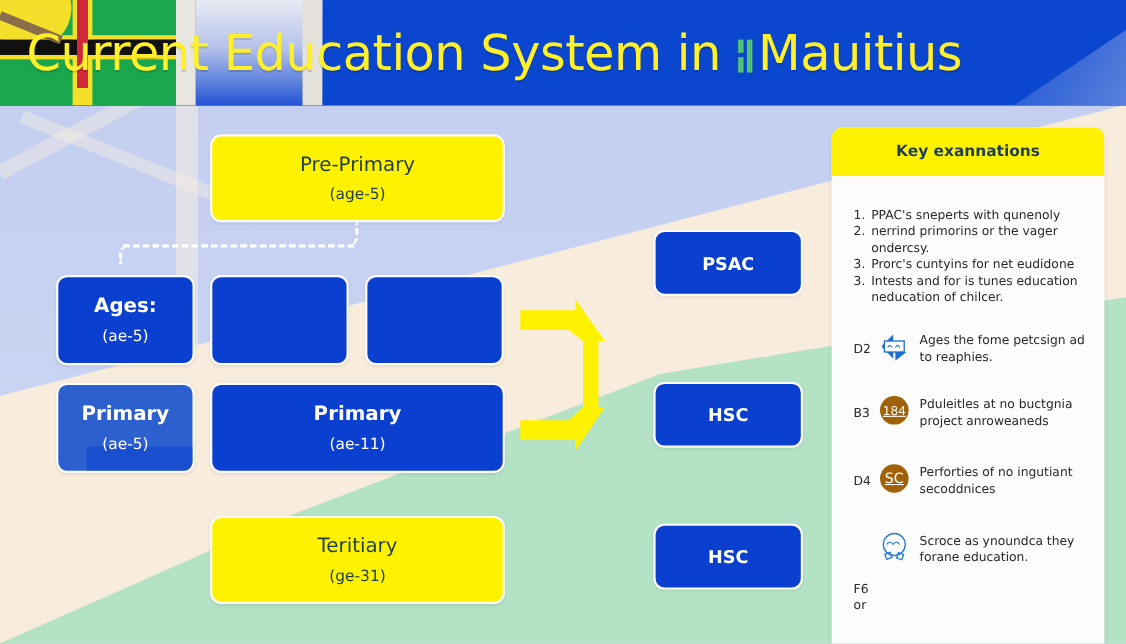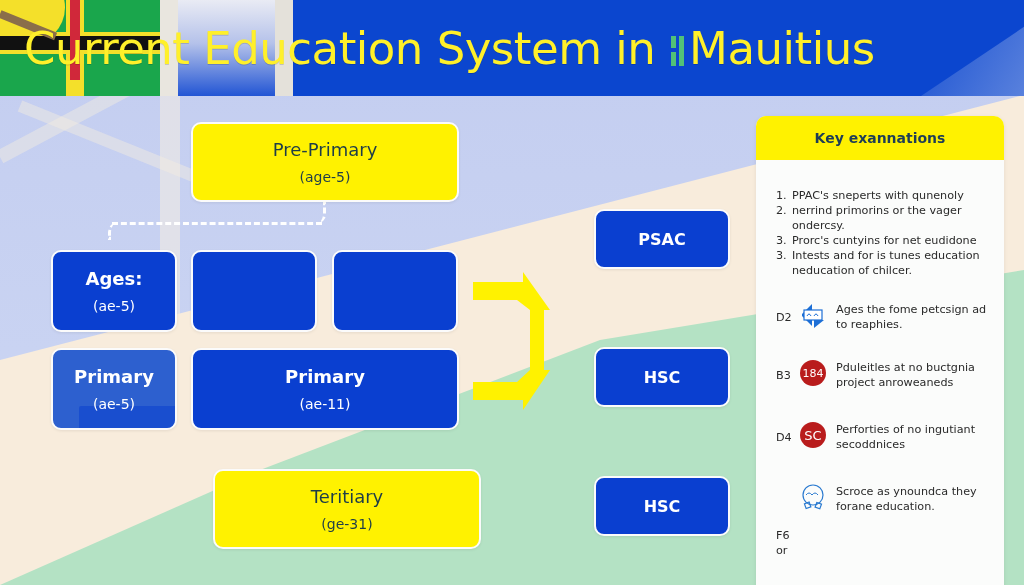--- a/index.html
+++ b/index.html
@@ -106,21 +106,21 @@
     display:flex; align-items:center; justify-content:center;
     font-weight: bold; font-size: 14px; color: #1e3d56;
   }
   .key-list { list-style: none; padding: 28px 14px 0 20px; font-size: 11.2px; color: #2a2a2a; line-height: 15px; }
   .key-list li { display:flex; }
   .key-list .n { width:16px; flex: 0 0 16px; }
   .key-row { position:absolute; left:20px; display:flex; align-items:flex-start; font-size:11.2px; color:#2a2a2a; line-height:15px; }
   .key-row .code { width:24px; flex: 0 0 24px; padding-top:8px; }
   .key-row .ic { width:26px; height:26px; flex: 0 0 26px; margin-right:10px; display:flex; align-items:center; justify-content:center; }
   .key-row .desc { width:160px; }
-  .circle-badge { width:26px; height:26px; border-radius:50%; background:#b91c1c; color:#fff; display:flex; align-items:center; justify-content:center; font-size:11px; }
+  .circle-badge { width:26px; height:26px; border-radius:50%; background:#a16207; color:#fff; display:flex; align-items:center; justify-content:center; font-size:11px;text-decoration:underline; }
   .circle-badge.sc { font-size:13px; }
 </style>
 </head>
 <body>
 
 <div class="bg">
   <div class="bg-lavender"></div>
   <div class="bg-beam-v"></div>
   <div class="bg-beam-d1"></div>
   <div class="bg-beam-d2"></div>
@@ -166,21 +166,21 @@
 <div class="box blue-faded" style="left:51px; top:348px; width:126px; height:82px;">
   <div class="faded-inner"></div>
   <div class="t" style="position:relative;">Primary</div>
   <div class="s" style="position:relative;">(ae-5)</div>
 </div>
 <div class="box blue" style="left:191px; top:348px; width:268px; height:82px;">
   <div class="t">Primary</div>
   <div class="s">(ae-11)</div>
 </div>
 
-<div class="box yellow" style="left:191px; top:469px; width:268px; height:80px;margin-left:22px;">
+<div class="box yellow" style="left:191px; top:469px; width:268px; height:80px;">
   <div class="t">Teritiary</div>
   <div class="s">(ge-31)</div>
 </div>
 
 <svg class="arrow" viewBox="0 0 110 145">
   <polygon fill="#fff200" points="3,12 53,12 53,2 80,40 74,40 74,100 80,100 53,140 53,130 3,130 3,112 47,112 60,100 60,40 47,30 3,30"></polygon>
 </svg>
 
 <div class="box blue" style="left:594px; top:209px; width:136px; height:60px;">
   <div class="badge-t">PSAC</div>

